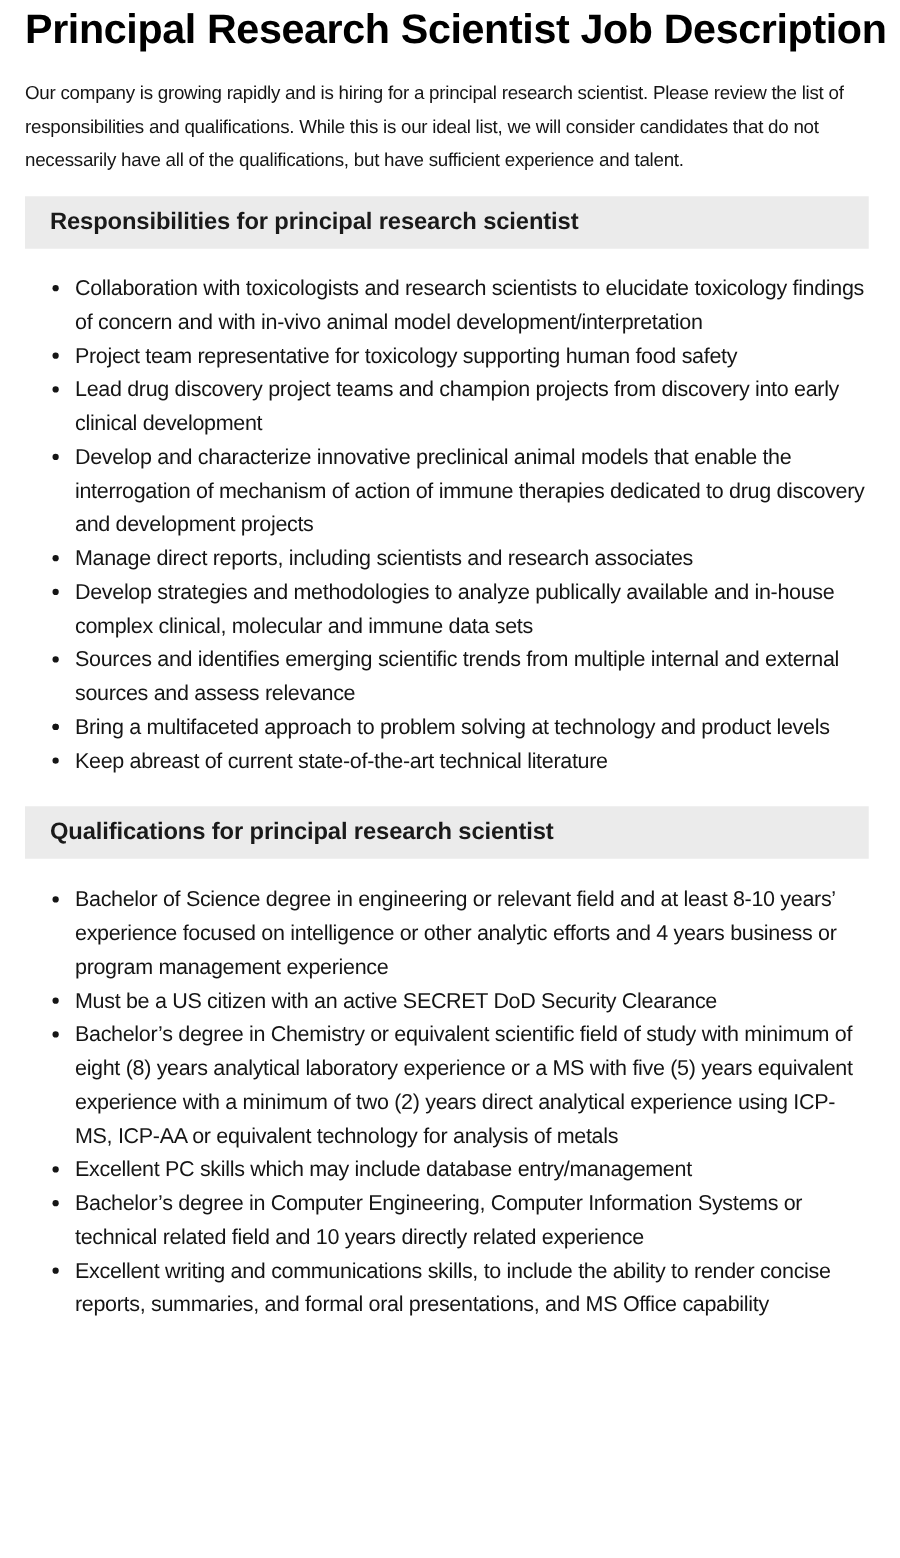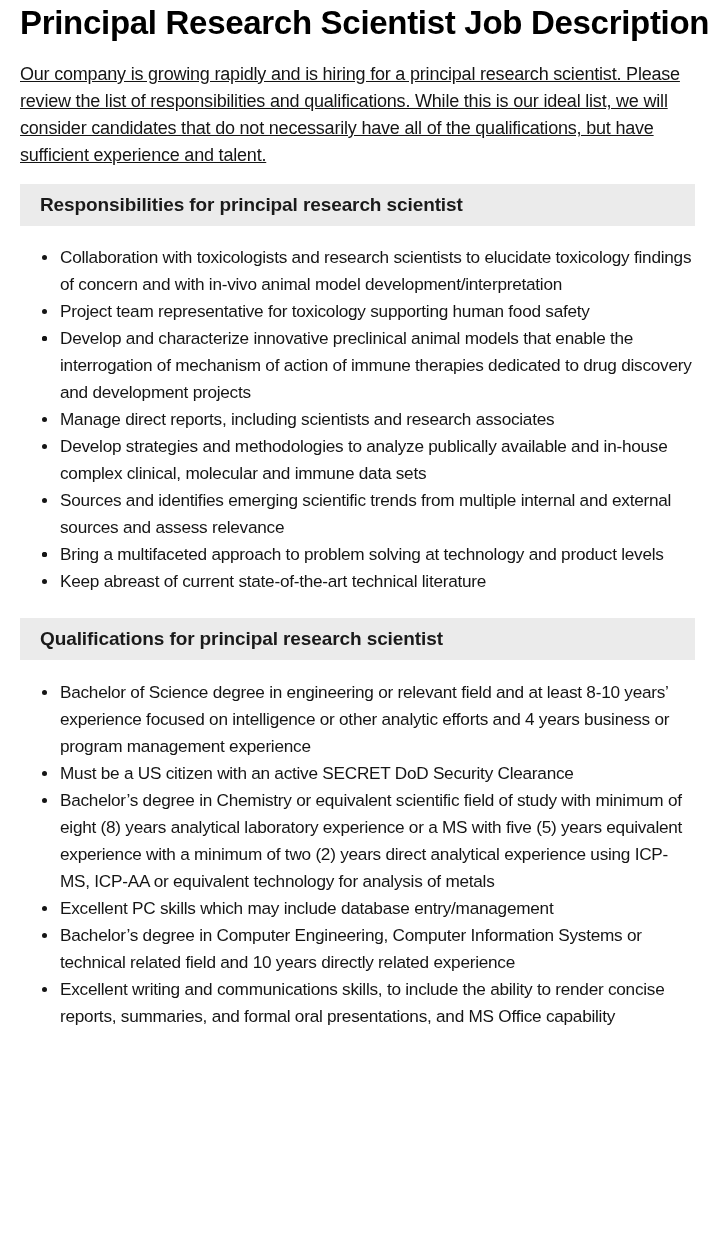--- a/index.html
+++ b/index.html
@@ -24,25 +24,24 @@
       font-size: 33px;
       line-height: 42px;
       font-weight: bold;
       text-align: center;
       letter-spacing: -0.3px;
       white-space: nowrap;
       color: #000;
     }
     .intro {
       margin: 17px 0 0 0;
-      font-size: 18px;
+      font-size: 15px;
       line-height: 27px;
       letter-spacing: -0.2px;
       color: #151515;
-      text-decoration: underline;
     }
     .section-header {
       margin-top: 15px;
       background: #ebebeb;
       height: 42px;
       padding-left: 20px;
       display: flex;
       align-items: center;
       font-size: 19px;
       font-weight: bold;
@@ -78,21 +77,21 @@
 <body>
 
 <div class="page">
   <h1>Principal Research Scientist Job Description</h1>
   <p class="intro">Our company is growing rapidly and is hiring for a principal research scientist. Please review the list of responsibilities and qualifications. While this is our ideal list, we will consider candidates that do not necessarily have all of the qualifications, but have sufficient experience and talent.</p>
 
   <div class="section-header" id="sec-resp-h">Responsibilities for principal research scientist</div>
   <ul class="list" id="sec-resp">
     <li><span class="bullet"></span><span>Collaboration with toxicologists and research scientists to elucidate toxicology findings of concern and with in-vivo animal model development/interpretation</span></li>
     <li><span class="bullet"></span><span>Project team representative for toxicology supporting human food safety</span></li>
-    <li><span class="bullet"></span></li>
+    <li><span class="bullet"></span><span>Lead drug discovery project teams and champion projects from discovery into early clinical development</span></li>
     <li><span class="bullet"></span><span>Develop and characterize innovative preclinical animal models that enable the interrogation of mechanism of action of immune therapies dedicated to drug discovery and development projects</span></li>
     <li><span class="bullet"></span><span>Manage direct reports, including scientists and research associates</span></li>
     <li><span class="bullet"></span><span>Develop strategies and methodologies to analyze publically available and in-house complex clinical, molecular and immune data sets</span></li>
     <li><span class="bullet"></span><span>Sources and identifies emerging scientific trends from multiple internal and external sources and assess relevance</span></li>
     <li><span class="bullet"></span></li>
     <li><span class="bullet"></span><span>Bring a multifaceted approach to problem solving at technology and product levels</span></li>
     <li><span class="bullet"></span><span>Keep abreast of current state-of-the-art technical literature</span></li>
   </ul>
 
   <div class="section-header" style="margin-top:23px;">Qualifications for principal research scientist</div>

